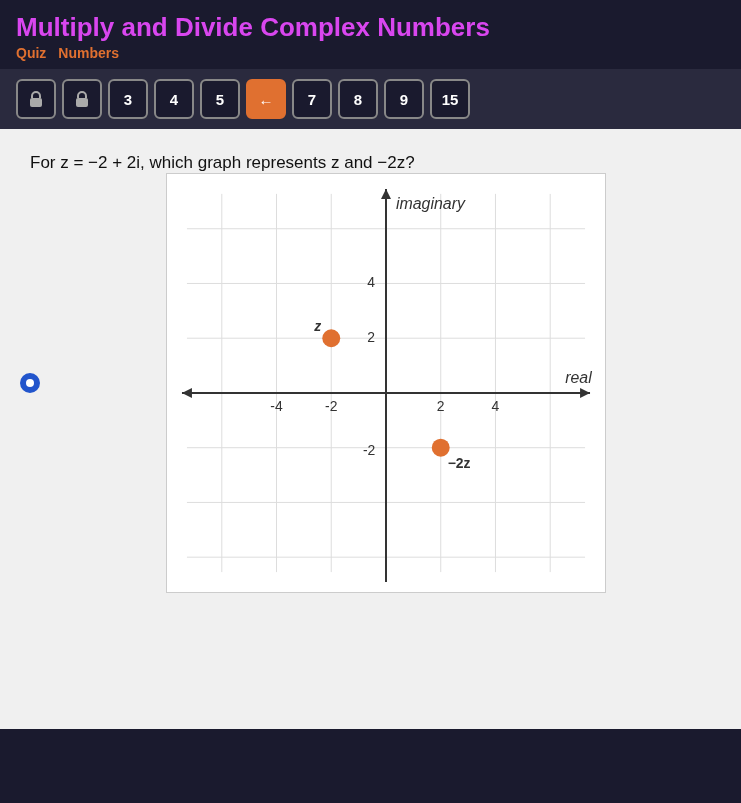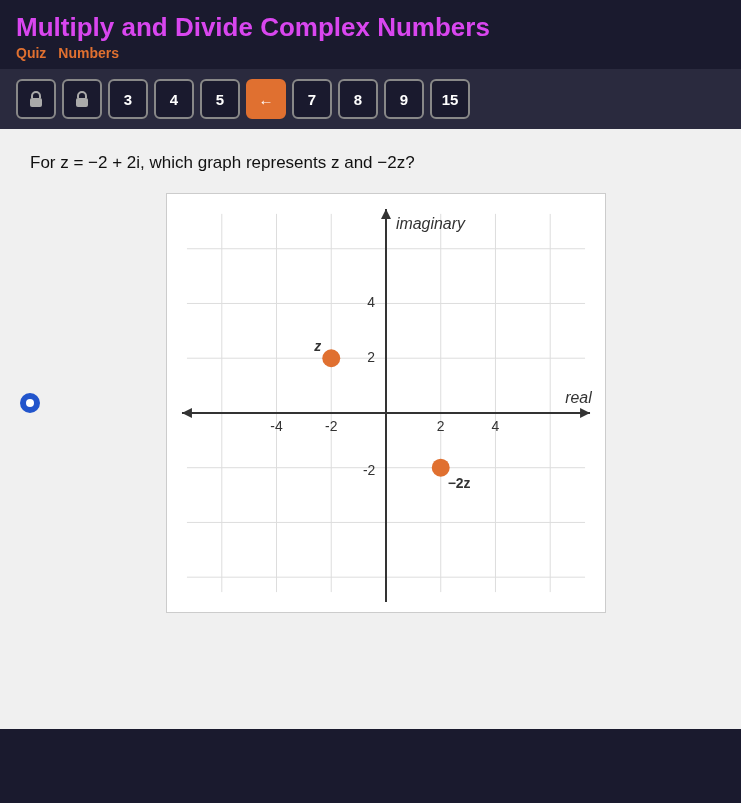--- a/index.html
+++ b/index.html
@@ -76,21 +76,20 @@
     .content-area {
       background: #f0f0f0;
       min-height: 600px;
       padding: 24px 30px;
       position: relative;
     }
 
     .question-text {
       font-size: 17px;
       color: #111;
-      margin-bottom: 20px;
     }
 
     .graph-container {
       display: flex;
       justify-content: center;
       align-items: flex-start;
       position: relative;
     }
 
     .radio-option {

